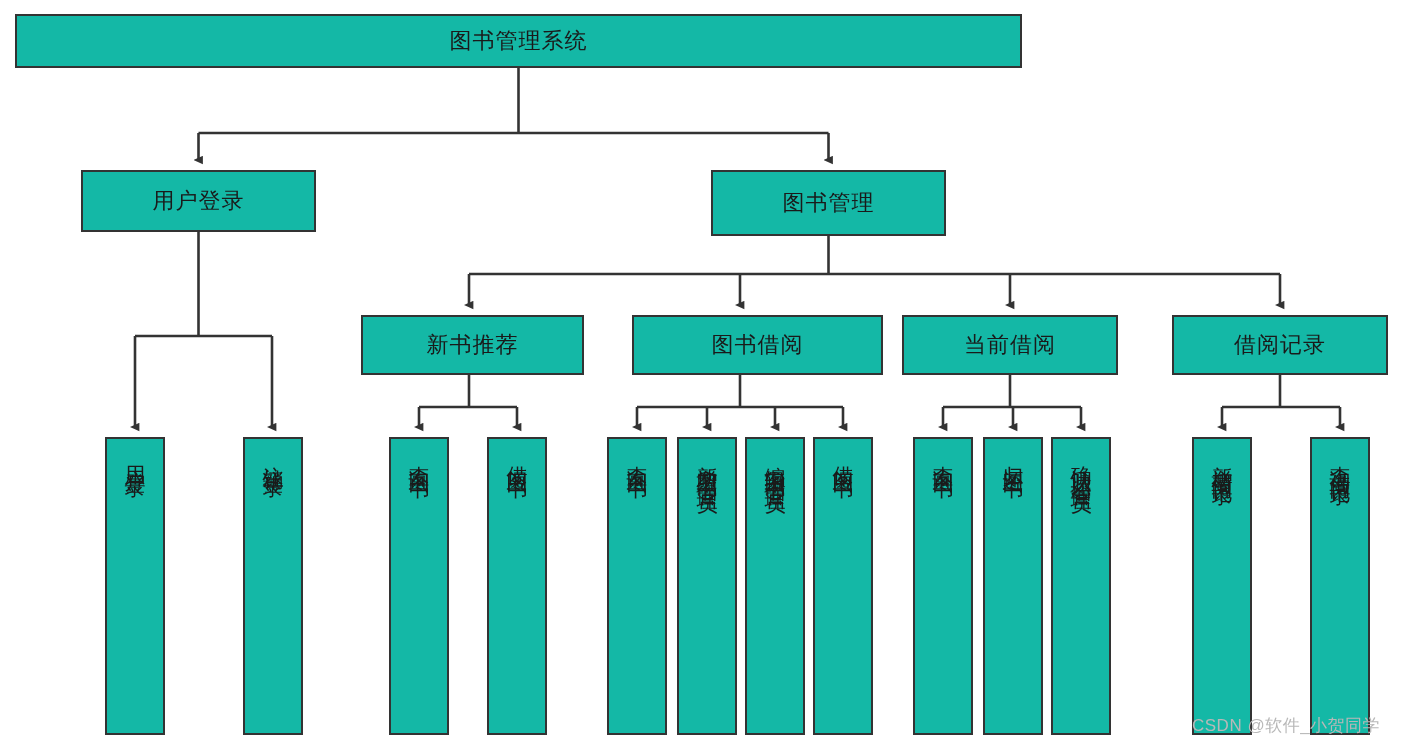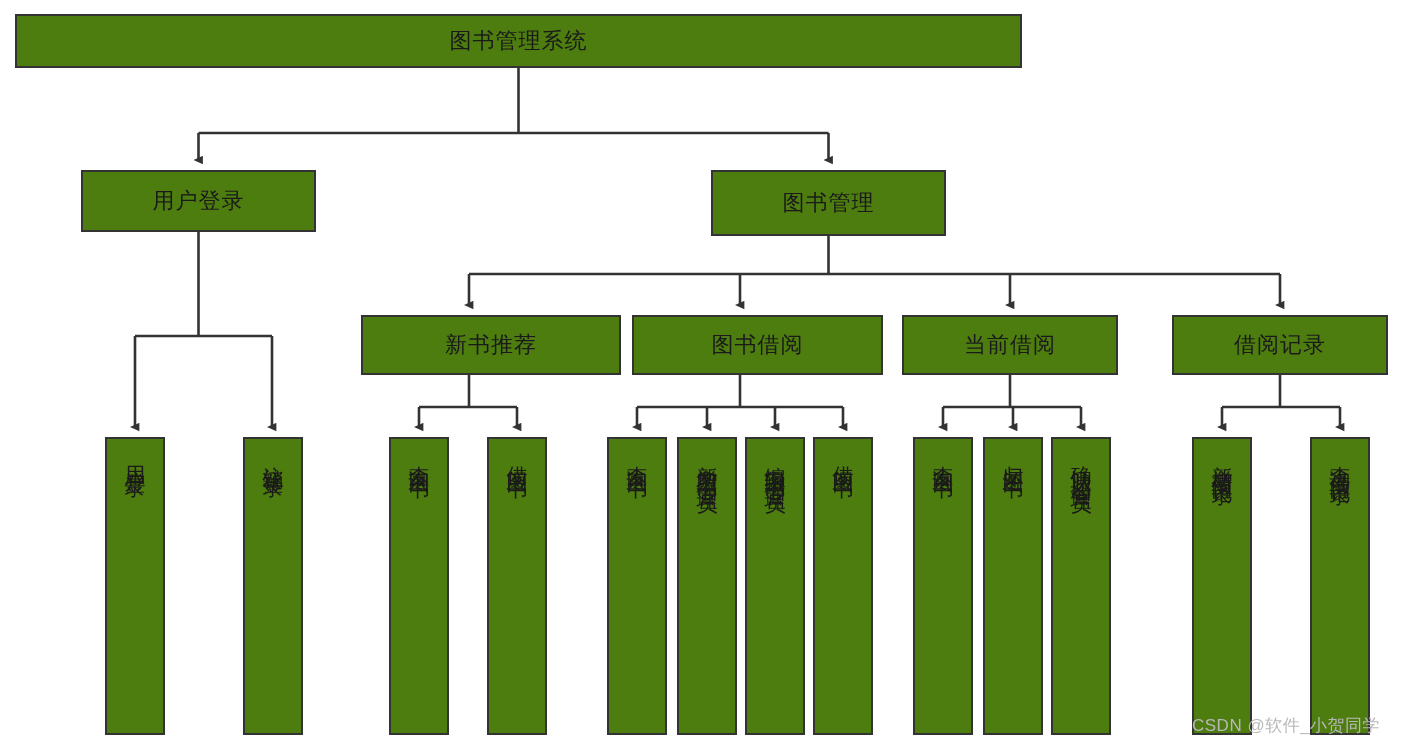--- a/index.html
+++ b/index.html
@@ -23,21 +23,21 @@
     left: 0;
     top: 0;
     width: 1405px;
     height: 747px;
     pointer-events: none;
   }
   .node {
     position: absolute;
     box-sizing: border-box;
     border: 2px solid #333333;
-    background: #4d7c0f;
+    background: #14b8a6;
     display: flex;
     align-items: center;
     justify-content: center;
     color: #1a1a1a;
     z-index: 2;
   }
   .node.horiz {
     font-size: 22px;
     letter-spacing: 1px;
     line-height: 1.2;
@@ -128,21 +128,21 @@
     <span>图书管理系统</span>
   </div>
 
   <div class="node horiz" style="left: 81px; top: 170px; width: 235px; height: 62px;">
     <span>用户登录</span>
   </div>
   <div class="node horiz" style="left: 711px; top: 170px; width: 235px; height: 66px;">
     <span>图书管理</span>
   </div>
 
-  <div class="node horiz" style="left: 361px; top: 315px; width: 260px; height: 60px;">
+  <div class="node horiz" style="left: 361px; top: 315px; width: 223px; height: 60px;">
     <span>新书推荐</span>
   </div>
   <div class="node horiz" style="left: 632px; top: 315px; width: 251px; height: 60px;">
     <span>图书借阅</span>
   </div>
   <div class="node horiz" style="left: 1172px; top: 315px; width: 216px; height: 60px;">
     <span>借阅记录</span>
   </div>
   <div class="node horiz" style="left: 902px; top: 315px; width: 216px; height: 60px;">
     <span>当前借阅</span>

